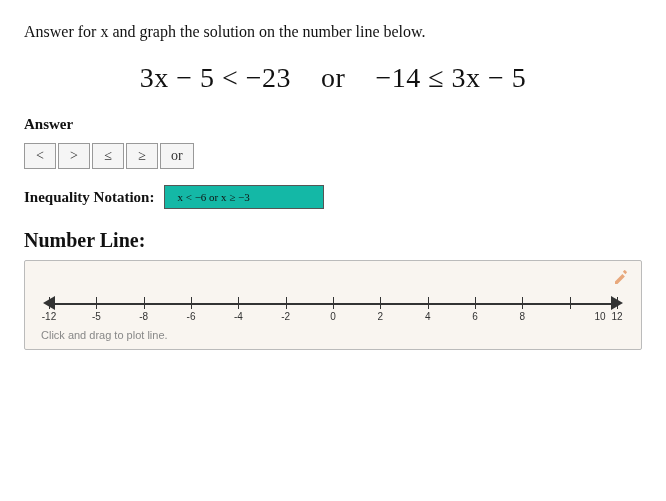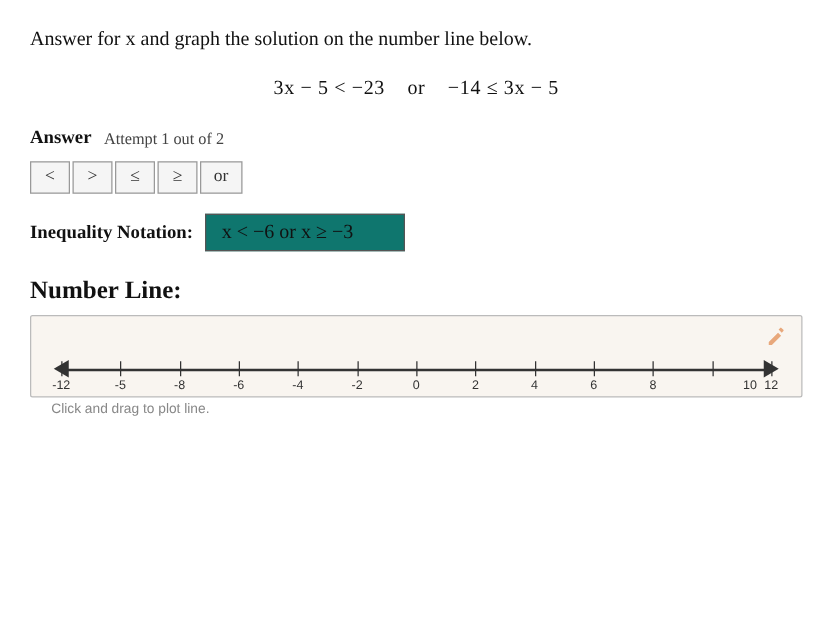--- a/index.html
+++ b/index.html
@@ -12,21 +12,21 @@
       color: #111;
       font-size: 15px;
     }
     .problem-statement {
       font-size: 16px;
       margin-bottom: 18px;
       line-height: 1.5;
     }
     .equation-row {
       text-align: center;
-      font-size: 16px;
+      font-size: 28px;
       margin: 10px 0 22px 0;
       letter-spacing: 0.5px;
     }
     .answer-section {
       margin-top: 20px;
     }
     .answer-header {
       display: flex;
       align-items: center;
       gap: 10px;
@@ -63,37 +63,37 @@
       margin-bottom: 20px;
       font-size: 15px;
     }
     .inequality-label {
       font-weight: bold;
       font-size: 15px;
     }
     .inequality-value {
       border: 1.5px solid #555;
       padding: 5px 12px;
-      font-size: 16px;
+      font-size: 11px;
       font-family: Georgia, serif;
-      background: #0f766e;
+      background: #14b8a6;
       min-width: 160px;
     }
     .numberline-label {
       font-weight: bold;
       font-size: 20px;
       margin-bottom: 8px;
     }
     .numberline-container {
       border: 1.5px solid #bbb;
       background: #f9f5f0;
       padding: 10px 16px 22px 16px;
       position: relative;
       width: 100%;
-      height: 66px;
+      height: 90px;
       border-radius: 2px;
     }
     .pencil-icon {
       position: absolute;
       top: 6px;
       right: 8px;
       width: 20px;
       height: 20px;
       color: #e8a87c;
     }
@@ -172,21 +172,20 @@
   <span>3x − 5 &lt; −23</span>
   &nbsp;&nbsp;
   <span>or</span>
   &nbsp;&nbsp;
   <span>−14 ≤ 3x − 5</span>
 </div>
 
 <div class="answer-section">
   <div class="answer-header">
     <span class="answer-label">Answer</span>
-    <span class="attempt-text">Attempt 1 out of 2</span>
   </div>
 
   <div class="symbol-buttons">
     <button class="sym-btn">&lt;</button>
     <button class="sym-btn">&gt;</button>
     <button class="sym-btn">≤</button>
     <button class="sym-btn">≥</button>
     <button class="sym-btn">or</button>
   </div>
 

